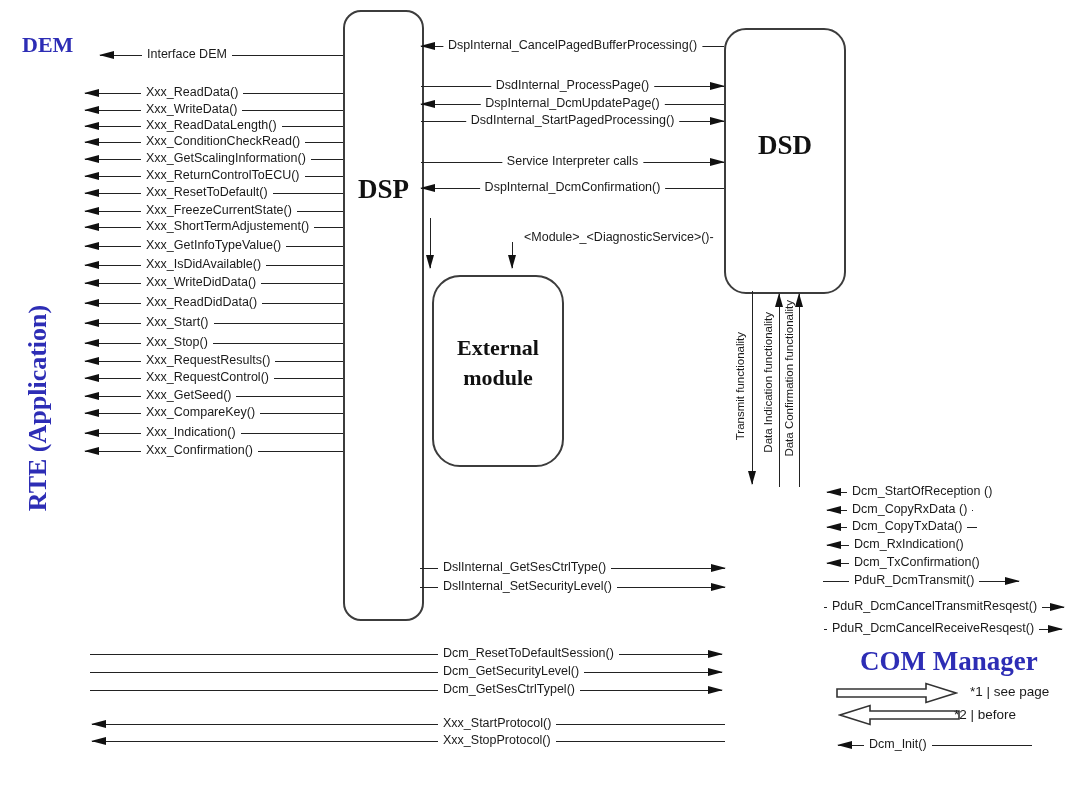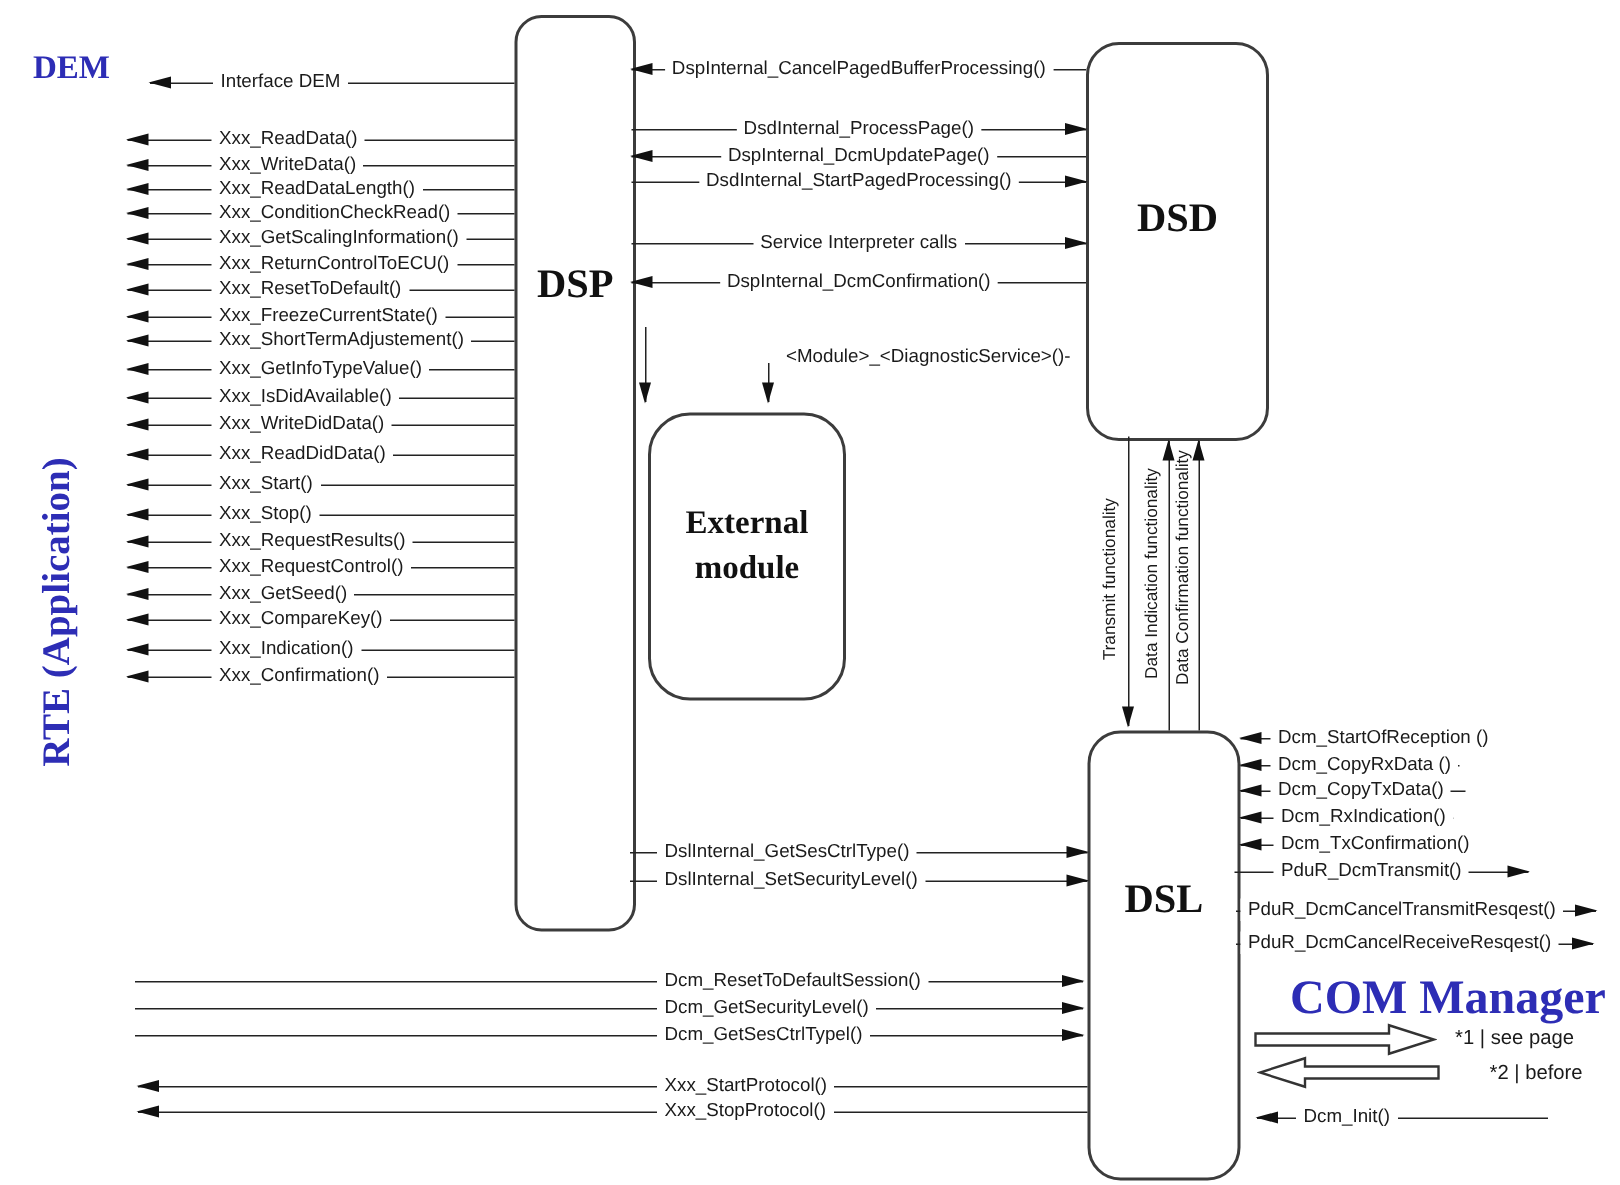--- a/index.html
+++ b/index.html
@@ -56,28 +56,25 @@
 
   <div class="box" style="left:724px;top:28px;width:118px;height:262px;">
     <span class="box-lbl" style="top:100px;font-size:27px;">DSD</span>
   </div>
 
   <div class="box" style="left:432px;top:275px;width:128px;height:188px;border-radius:28px;">
     <span class="box-lbl" style="top:58px;font-size:22px;">External</span>
     <span class="box-lbl" style="top:88px;font-size:22px;">module</span>
   </div>
 
-  <div class="box" style="left:725px;top:487px;width:98px;height:296px;">
-    <span class="box-lbl" style="top:95px;font-size:27px;">DSL</span>
-  </div>
 
   <div class="hd" style="left:22px;top:32px;font-size:22px;">DEM</div>
   <div class="hd" style="left:-92px;top:393px;width:260px;height:30px;text-align:center;
        font-size:26px;transform:rotate(-90deg);">RTE (Application)</div>
-  <div class="hd" style="left:860px;top:646px;font-size:32px;">COM Manager</div>
+  <div class="hd" style="left:860px;top:646px;font-size:27px;">COM Manager</div>
 
   <div class="conn" style="left:100px;top:55px;width:243px;">
     <i class="ah l"></i>
     <span class="lbl" style="left:42px;">Interface DEM</span>
   </div>
 
   <div class="conn" style="left:85px;top:93px;width:258px;">
       <i class="ah l"></i>
       <span class="lbl" style="left:56px;">Xxx_ReadData()</span>
     </div>
@@ -271,20 +268,20 @@
       <span class="lbl" style="left:346px;">Xxx_StopProtocol()</span>
     </div>
 
   <svg class="hollow" style="left:836px;top:682px;" width="122" height="22" viewBox="0 0 122 22">
     <polygon points="1,7 90,7 90,1.5 120,11 90,20.5 90,15 1,15" fill="#ffffff" stroke="#333" stroke-width="1.6"></polygon>
   </svg>
   <svg class="hollow" style="left:838px;top:704px;" width="122" height="22" viewBox="0 0 122 22">
     <polygon points="121,7 32,7 32,1.5 2,11 32,20.5 32,15 121,15" fill="#ffffff" stroke="#333" stroke-width="1.6"></polygon>
   </svg>
   <span class="note" style="left:970px;top:684px;">*1 | see page</span>
-  <span class="note" style="left:993px;top:707px;">*2 | before</span>
+  <span class="note" style="left:954px;top:707px;">*2 | before</span>
 
   <div class="conn" style="left:838px;top:745px;width:194px;">
     <i class="ah l"></i>
     <span class="lbl" style="left:26px;">Dcm_Init()</span>
   </div>
 
 </div>
 
 </body></html>

